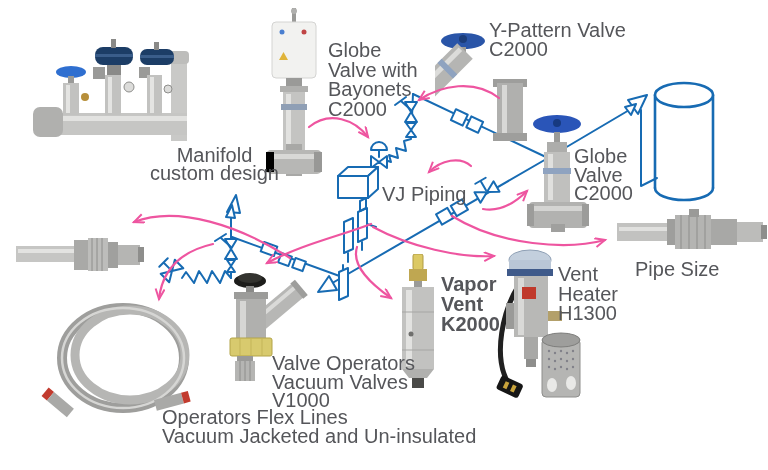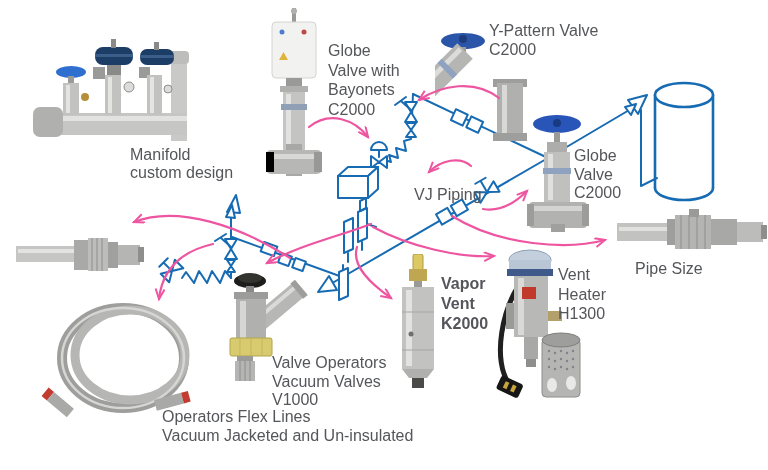--- a/index.html
+++ b/index.html
@@ -1,26 +1,26 @@
 <!DOCTYPE html>
 <html><head>
 <meta charset="utf-8">
 <style>
   html,body{margin:0;padding:0;background:#fff;}
   .canvas{position:relative;width:768px;height:470px;background:#fff;overflow:hidden;
           font-family:"Liberation Sans",sans-serif;}
   .layer{position:absolute;left:0;top:0;}
   .arrows{pointer-events:none;}
   .photo{position:absolute;}
-  .label{position:absolute;font-size:16px;color:#55565a;line-height:19px;white-space:nowrap;}
-  #lb-manifold{left:130px;top:146px;line-height:18px;}
+  .label{position:absolute;font-size:20px;color:#55565a;line-height:19px;white-space:nowrap;}
+  #lb-manifold{left:150px;top:146px;line-height:18px;text-align:center;}
   #lb-gva{left:328px;top:41px;line-height:19.5px;}
   #lb-ypat{left:489px;top:21px;line-height:19px;}
   #lb-gv{left:574px;top:147px;line-height:18.5px;}
-  #lb-vj{left:382px;top:185px;margin-left:32px;}
+  #lb-vj{left:382px;top:185px;}
   #lb-tsb{left:19px;top:276px;}
   #lb-flex{left:162px;top:408px;line-height:18.5px;}
   #lb-v1000{left:272px;top:354px;line-height:18.5px;}
   #lb-k2000{left:441px;top:274px;line-height:20px;font-weight:bold;}
   #lb-h1300{left:558px;top:265px;line-height:19.5px;}
   #lb-b3000{left:635px;top:259px;line-height:20px;text-align:center;}
 </style>
 </head>
 <body>
 

